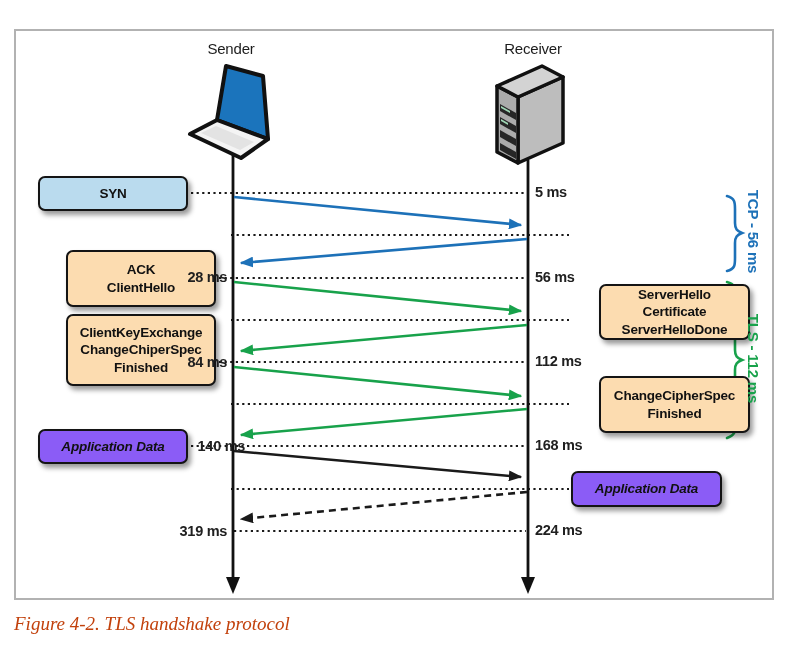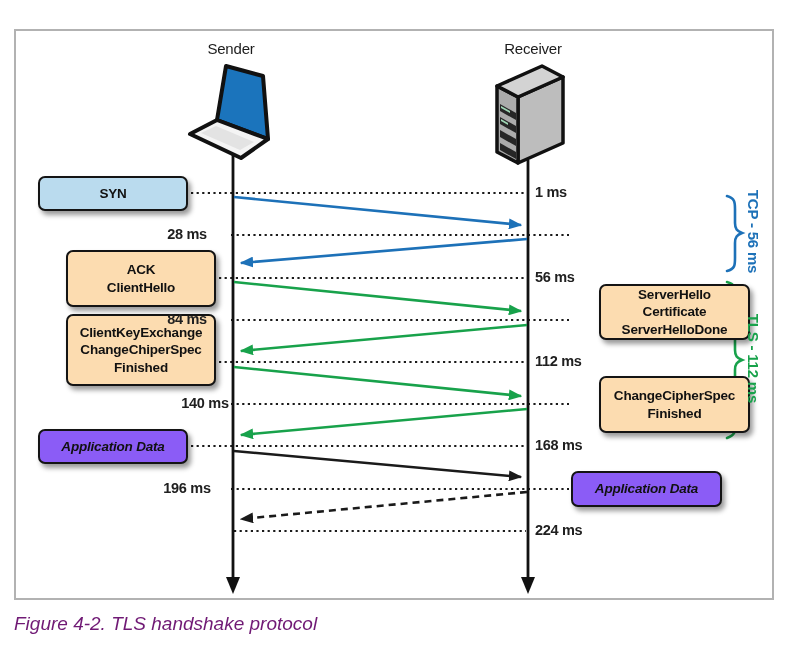--- a/index.html
+++ b/index.html
@@ -13,28 +13,28 @@
   .box{position:absolute;display:flex;align-items:center;justify-content:center;text-align:center;
        border:2.5px solid #141414;border-radius:7px;box-sizing:border-box;
        box-shadow:3px 4px 5px rgba(0,0,0,.40);
        font-size:13.5px;font-weight:700;line-height:1.3;letter-spacing:-.2px;color:#111;
        white-space:pre-line;padding:1px 2px;}
   .tcp-box{background:#badbee;}
   .tls-box{background:#fcdcb0;margin-left:28px;}
   .data-box{background:#8b5cf6;font-style:italic;}
   .tlabel{position:absolute;width:80px;font-size:14.5px;font-weight:600;
           letter-spacing:-.3px;color:#202020;}
-  .tlabel.left{text-align:center;}
+  .tlabel.left{text-align:right;margin-top:43px;}
   .tlabel.right{text-align:left;}
   .brace-label{position:absolute;width:130px;text-align:center;transform:rotate(90deg);
                font-size:15px;font-weight:600;letter-spacing:-.2px;}
   #brace-label-tcp{left:688px;top:223px;color:#1d71b8;}
   #brace-label-tls{left:688px;top:350px;color:#18a24b;}
-  #caption{position:absolute;left:14px;top:613px;font-family:Liberation Sans, sans-serif;
-           font-style:italic;font-size:19px;color:#701a75;}
+  #caption{position:absolute;left:14px;top:613px;font-family:Liberation Serif, serif;
+           font-style:italic;font-size:19px;color:#c2410c;}
   #watermark{position:absolute;left:594px;top:607px;display:flex;align-items:center;gap:5px;
              font-size:21px;font-weight:700;color:#ededed;
              text-shadow:1px 1px 0 #bdbdbd,-1px -1px 0 #ffffff;white-space:nowrap;}
 </style>
 </head>
 <body>
 
 <div id="canvas">
   <div id="frame"></div>
 
@@ -123,23 +123,23 @@
   <div class="box tls-box" style="left:571px;top:284px;width:151px;height:56px">ServerHello
 Certificate
 ServerHelloDone</div>
   <div class="box tls-box" style="left:571px;top:376px;width:151px;height:57px">ChangeCipherSpec
 Finished</div>
   <div class="box data-box" style="left:571px;top:471px;width:151px;height:36px">Application Data</div>
 
   <div class="tlabel left" style="left:147px;top:226px">28 ms</div>
   <div class="tlabel left" style="left:147px;top:311px">84 ms</div>
   <div class="tlabel left" style="left:165px;top:395px">140 ms</div>
-  <div class="tlabel left" style="left:147px;top:480px">196 ms</div>
+  <div class="tlabel left" style="left:147px;top:480px">319 ms</div>
 
-  <div class="tlabel right" style="left:535px;top:184px">1 ms</div>
+  <div class="tlabel right" style="left:535px;top:184px">5 ms</div>
   <div class="tlabel right" style="left:535px;top:269px">56 ms</div>
   <div class="tlabel right" style="left:535px;top:353px">112 ms</div>
   <div class="tlabel right" style="left:535px;top:437px">168 ms</div>
   <div class="tlabel right" style="left:535px;top:522px">224 ms</div>
 
   <div class="brace-label" id="brace-label-tcp">TCP - 56 ms</div>
   <div class="brace-label" id="brace-label-tls">TLS - 112 ms</div>
 
   <div id="caption">Figure 4-2. TLS handshake protocol</div>
 

